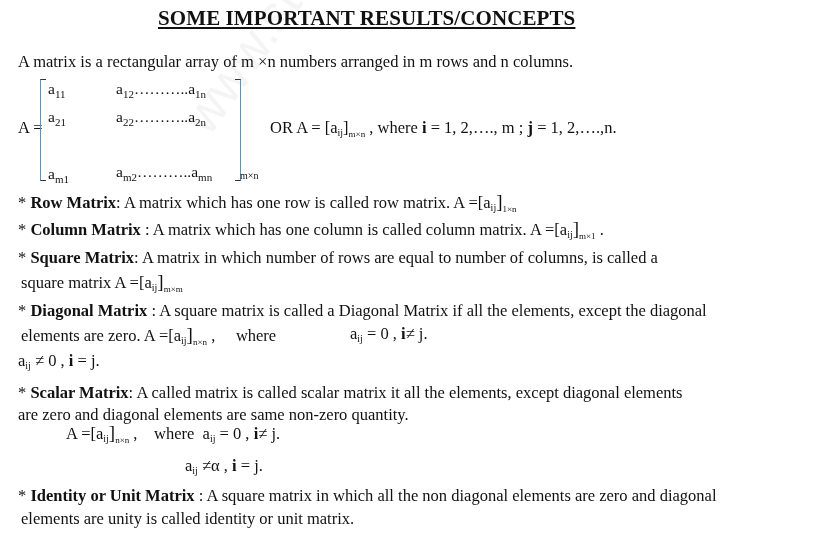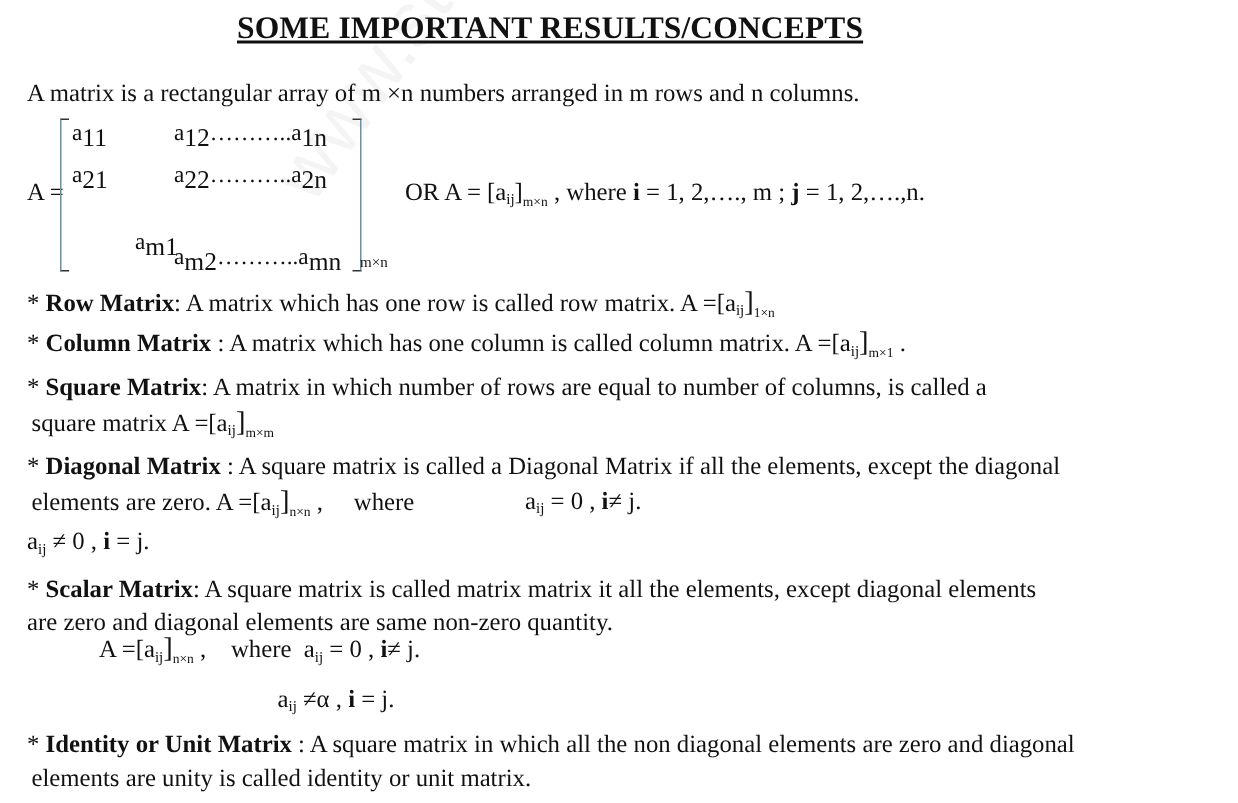--- a/index.html
+++ b/index.html
@@ -20,21 +20,21 @@
 
   
   .mat-lbl { left: 18px; top: 118px; }
   .bracket {
     position: absolute; top: 79px; height: 100px; width: 5px;
     border-top: 1.5px solid #333; border-bottom: 1.5px solid #333;
   }
   .bracket.l { left: 40px; border-left: 1.5px solid #6a8fa8; }
   .bracket.r { left: 235px; border-right: 1.5px solid #6a8fa8; }
   .cell { position: absolute; white-space: nowrap; font-size: 15.5px; }
-  .cell sub { font-size: 17px; vertical-align: -4px; }
+  .cell sub { font-size: 11px; vertical-align: -4px; }
   .mat-size { left: 240px; top: 170px; font-size: 10px; }
 
   .watermark {
     position: absolute; left: 170px; top: 110px;
     font-family: "Liberation Sans", sans-serif; font-size: 52px;
     color: rgba(150,150,150,0.10); transform: rotate(-55deg);
     transform-origin: left top; pointer-events: none; white-space: nowrap;
   }
 </style>
 </head>
@@ -50,21 +50,21 @@
   <div class="abs mat-lbl">A =</div>
   <div class="bracket l"></div>
   <div class="bracket r"></div>
 
   <div class="cell" style="left:48px;top:80px;"><span>a</span><sub>11</sub></div>
   <div class="cell" style="left:116px;top:80px;"><span>a</span><sub>12</sub><span>………..a</span><sub>1n</sub></div>
 
   <div class="cell" style="left:48px;top:108px;"><span>a</span><sub>21</sub></div>
   <div class="cell" style="left:116px;top:108px;"><span>a</span><sub>22</sub><span>………..a</span><sub>2n</sub></div>
 
-  <div class="cell" style="left:48px;top:153px;margin-left:42px;"><span>a</span><sub>m1</sub></div>
+  <div class="cell" style="left:48px;top:165px;"><span>a</span><sub>m1</sub></div>
   <div class="cell" style="left:116px;top:163px;"><span>a</span><sub>m2</sub><span>………..a</span><sub>mn</sub></div>
 
   <div class="abs mat-size">m×n</div>
 </div>
 
 <div class="abs" style="left:270px;top:118px;">
   <span>OR  A = [a</span><sub>ij</sub><span>]</span><sub class="s">m×n</sub><span> , where  </span><b>i</b><span> = 1, 2,…., m ; </span><b>j</b><span> = 1, 2,….,n.</span>
 </div>
 
 <div class="abs" style="left:18px;top:191px;">
@@ -89,21 +89,21 @@
   <span>elements are zero.  A =[a</span><sub>ij</sub><span class="br">]</span><sub class="s">n×n</sub><span style="white-space:pre"> ,     where</span>
 </div>
 <div class="abs" style="left:350px;top:324px;">
   <span>a</span><sub>ij</sub><span style="white-space:pre"> = 0 , </span><b>i</b><span>≠ j.</span>
 </div>
 <div class="abs" style="left:18px;top:351px;">
   <span>a</span><sub>ij</sub><span style="white-space:pre"> ≠ 0 , </span><b>i</b><span> = j.</span>
 </div>
 
 <div class="abs" style="left:18px;top:383px;">
-  <span>* </span><b>Scalar Matrix</b><span>:  </span><span>A square matrix is called matrix matrix it all the elements, except diagonal elements</span>
+  <span>* </span><b>Scalar Matrix</b><span>:  </span><span>A called matrix is called scalar matrix it all the elements, except diagonal elements</span>
 </div>
 <div class="abs" style="left:18px;top:405px;">are zero and diagonal elements are same non-zero quantity.</div>
 <div class="abs" style="left:66px;top:408px;margin-top:14px;">
   <span>A =[a</span><sub>ij</sub><span class="br">]</span><sub class="s">n×n</sub><span style="white-space:pre"> ,    where  </span><span>a</span><sub>ij</sub><span style="white-space:pre"> = 0 , </span><b>i</b><span>≠ j.</span>
 </div>
 <div class="abs" style="left:185px;top:456px;">
   <span>a</span><sub>ij</sub><span style="white-space:pre"> ≠α , </span><b>i</b><span> = j.</span>
 </div>
 
 <div class="abs" style="left:18px;top:486px;text-align:center;">

